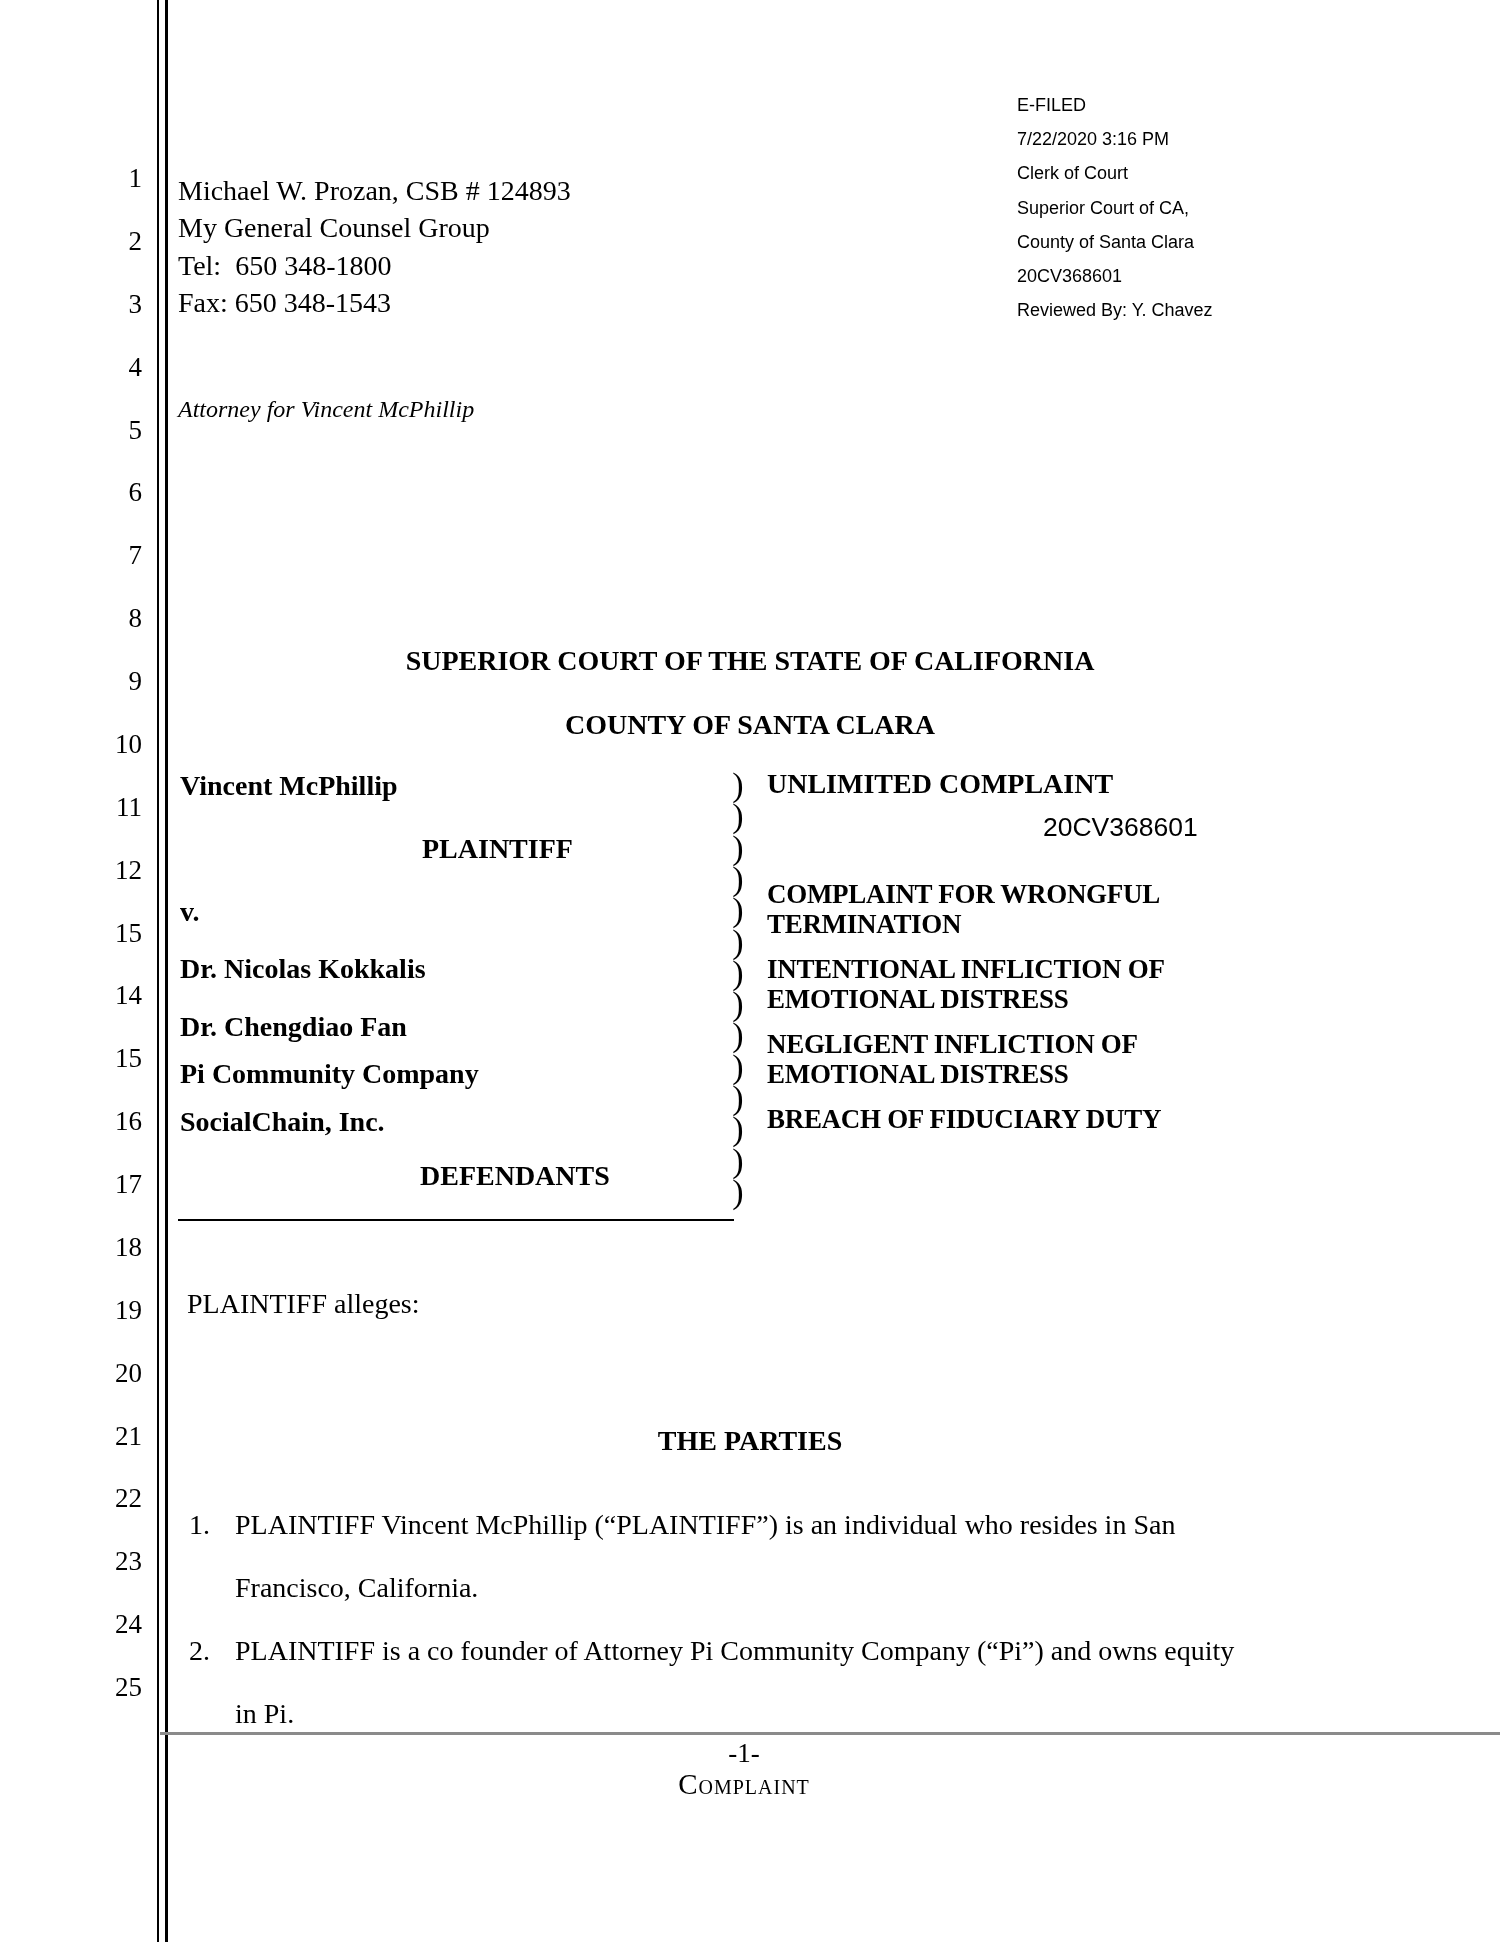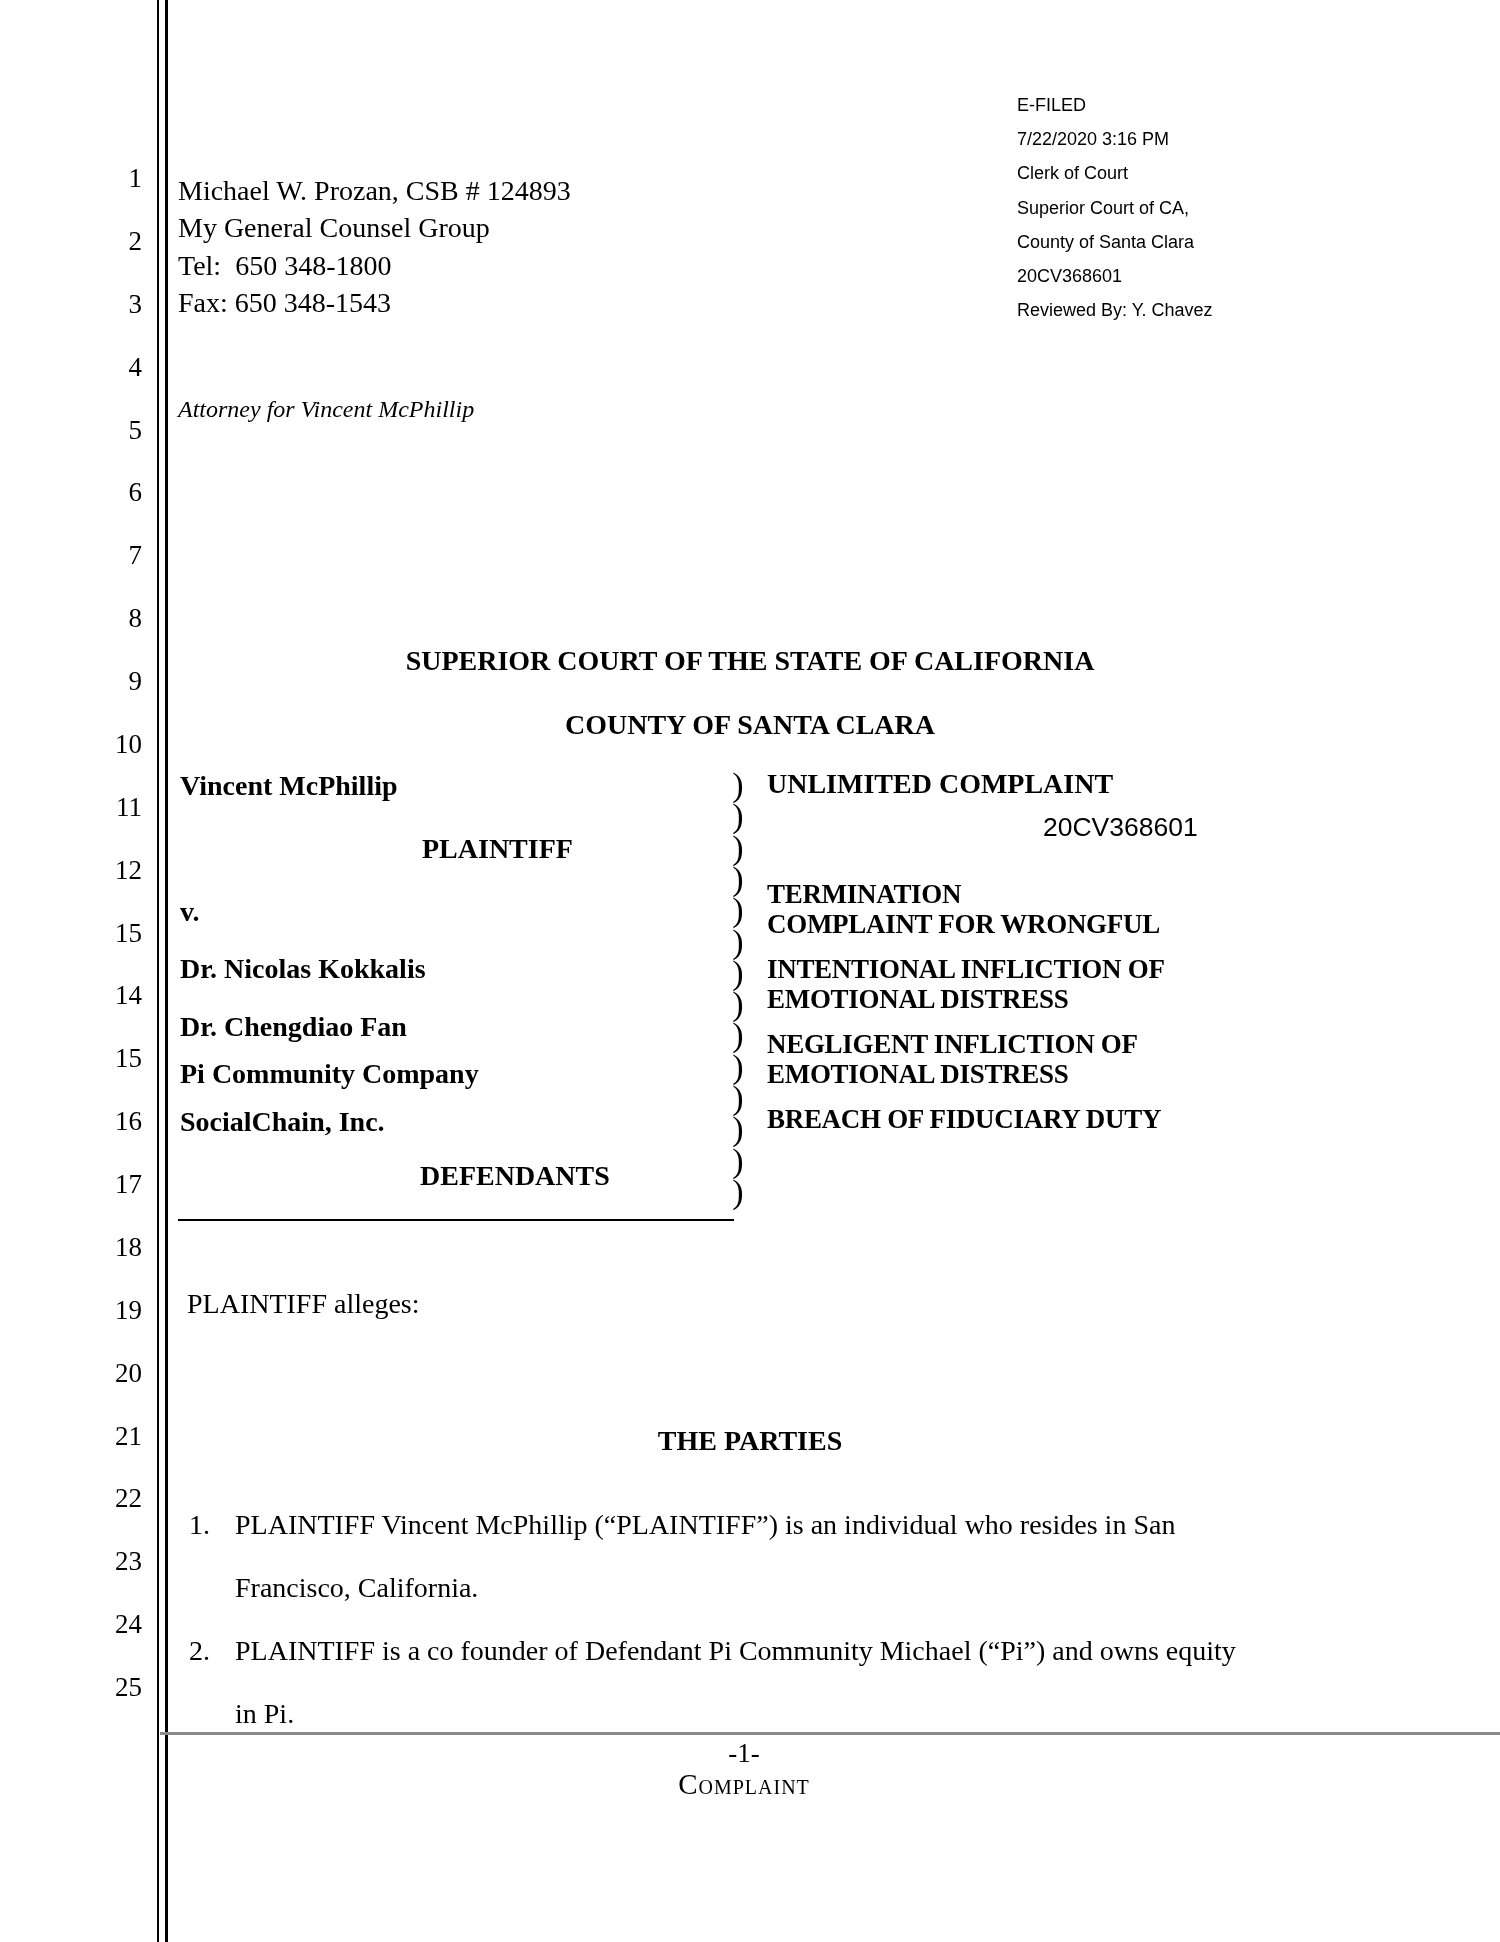--- a/index.html
+++ b/index.html
@@ -156,22 +156,22 @@
       <div class="cap-paren" style="top: 1082px;">)</div>
       <div class="cap-paren" style="top: 1113.3px;">)</div>
       <div class="cap-paren" style="top: 1144.6px;">)</div>
       <div class="cap-paren" style="top: 1175.9px;">)</div>
     </div>
 
   <div id="case-title" class="abs">UNLIMITED COMPLAINT</div>
   <div id="case-number" class="abs">20CV368601</div>
   <div id="cause-list">
       <div class="cause" style="top: 879px;">
+        <div>COMPLAINT FOR WRONGFUL</div>
         <div>TERMINATION</div>
-        <div>COMPLAINT FOR WRONGFUL</div>
       </div>
       <div class="cause" style="top: 954px;">
         <div>INTENTIONAL INFLICTION OF</div>
         <div>EMOTIONAL DISTRESS</div>
       </div>
       <div class="cause" style="top: 1029px;">
         <div>NEGLIGENT INFLICTION OF</div>
         <div>EMOTIONAL DISTRESS</div>
       </div>
       <div class="cause" style="top: 1104px;">
@@ -179,21 +179,21 @@
       </div>
     </div>
 
   <div id="alleges-line" class="abs">PLAINTIFF alleges:</div>
   <div id="section-heading" class="abs">THE PARTIES</div>
   <div id="paragraphs">
       <div class="para-number" style="top: 1509px;">1.</div>
       <div class="para-line" style="top: 1509px;">PLAINTIFF Vincent McPhillip (“PLAINTIFF”) is an individual who resides in San</div>
       <div class="para-line" style="top: 1572px;">Francisco, California.</div>
       <div class="para-number" style="top: 1635px;">2.</div>
-      <div class="para-line" style="top: 1635px;">PLAINTIFF is a co founder of Defendant Pi Community Michael (“Pi”) and owns equity</div>
+      <div class="para-line" style="top: 1635px;">PLAINTIFF is a co founder of Attorney Pi Community Company (“Pi”) and owns equity</div>
       <div class="para-line" style="top: 1698px;">in Pi.</div>
     </div>
 
   <div id="footer-rule" class="abs"></div>
   <div id="footer-page" class="abs">-1-</div>
   <div id="footer-title" class="abs">Complaint</div>
 
 </div>
 
 </body></html>

